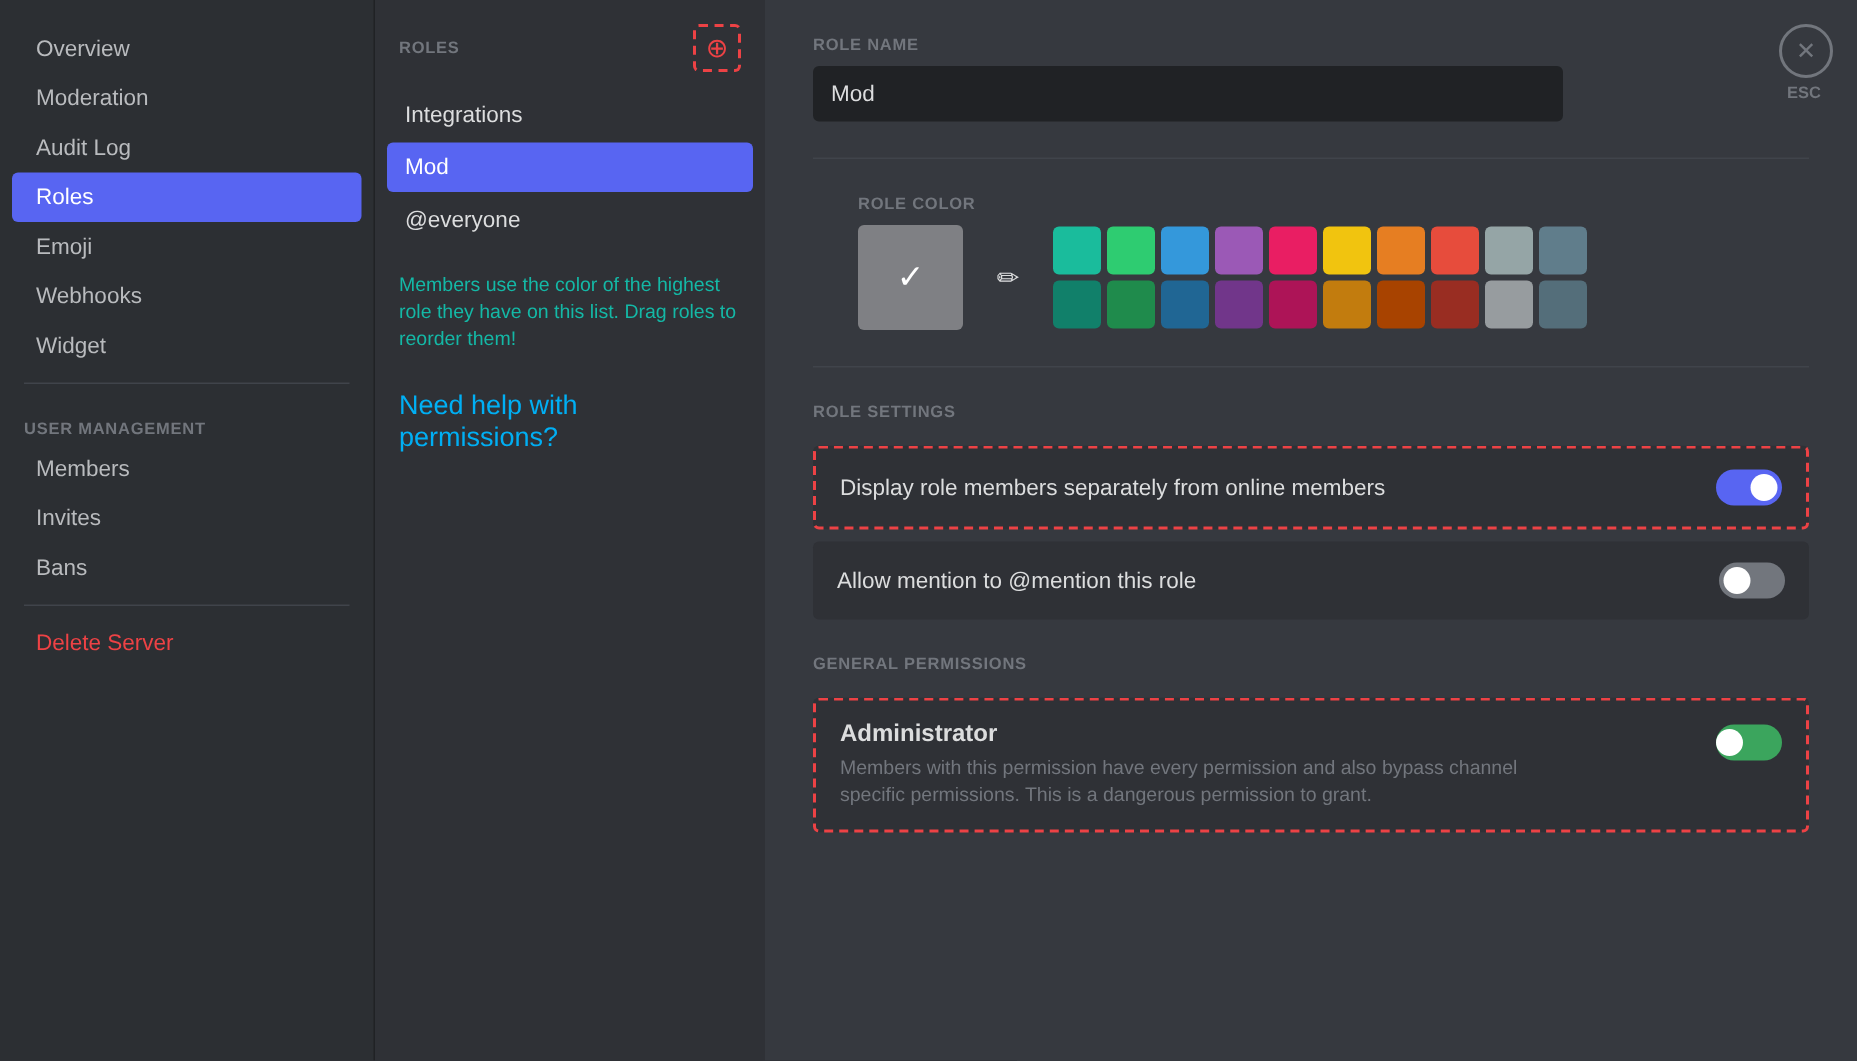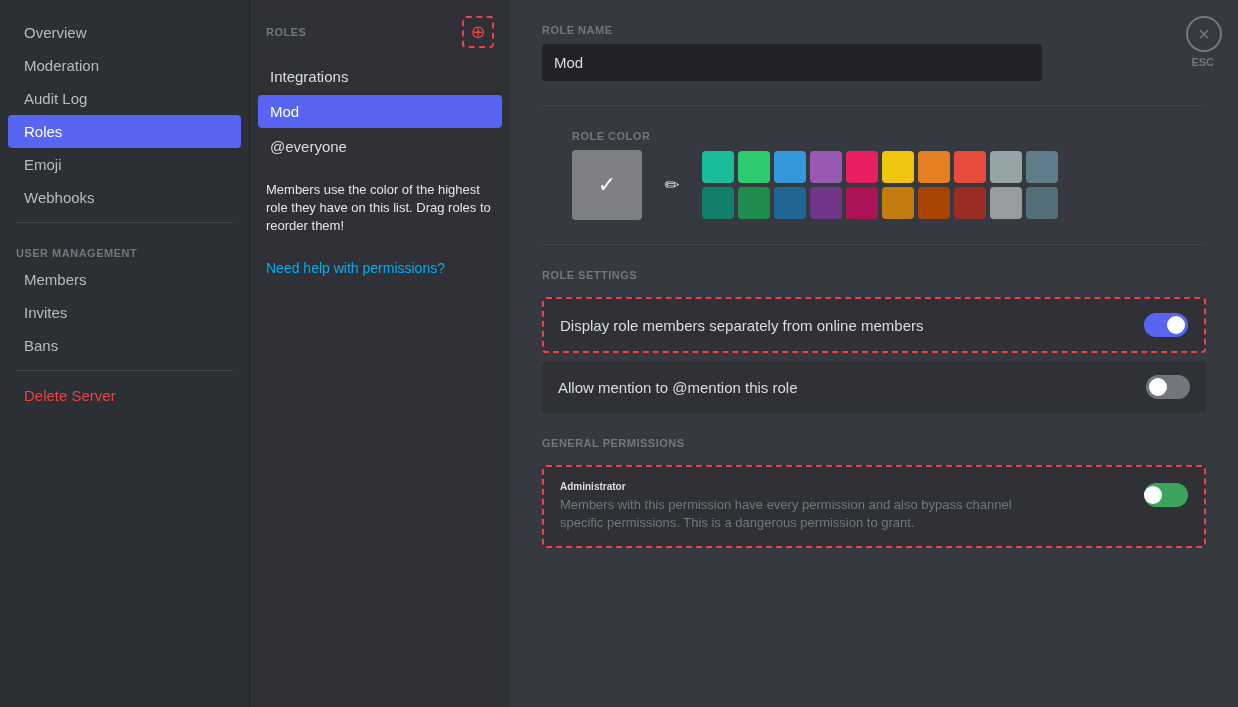--- a/index.html
+++ b/index.html
@@ -102,28 +102,28 @@
       font-size: 15px;
       color: #dcddde;
       border-radius: 4px;
       margin-bottom: 2px;
     }
     .role-item.active {
       background: #5865f2;
       color: #ffffff;
     }
     .roles-hint {
-      color: #e5e5e5;
+      color: #14b8a6;
       font-size: 13px;
       padding: 16px;
       line-height: 1.4;
     }
     .help-link {
       color: #00aff4;
-      font-size: 14px;
+      font-size: 18px;
       padding: 8px 16px;
       cursor: pointer;
       text-decoration: none;
     }
 
     
     .main-content {
       flex: 1;
       background: #36393f;
       padding: 24px 32px;
@@ -300,21 +300,21 @@
       border-radius: 4px;
       padding: 14px 16px;
       background: #2f3136;
     }
     .permission-row-inner {
       display: flex;
       align-items: flex-start;
       justify-content: space-between;
     }
     .permission-name {
-      font-size: 10px;
+      font-size: 16px;
       font-weight: 600;
       color: #dcddde;
       margin-bottom: 4px;
     }
     .permission-desc {
       font-size: 13px;
       color: #72767d;
       max-width: 480px;
       line-height: 1.4;
     }
@@ -324,20 +324,21 @@
 
 <div class="sidebar">
 
   <div>
     <div class="sidebar-item">Overview</div>
     <div class="sidebar-item">Moderation</div>
     <div class="sidebar-item">Audit Log</div>
     <div class="sidebar-item active">Roles</div>
     <div class="sidebar-item">Emoji</div>
     <div class="sidebar-item">Webhooks</div>
+    <div class="sidebar-item">Widget</div>
   </div>
 
   <div class="sidebar-divider"></div>
 
   <div class="sidebar-section-label">USER MANAGEMENT</div>
   <div class="sidebar-item">Members</div>
   <div class="sidebar-item">Invites</div>
   <div class="sidebar-item">Bans</div>
 
   <div class="sidebar-divider"></div>

